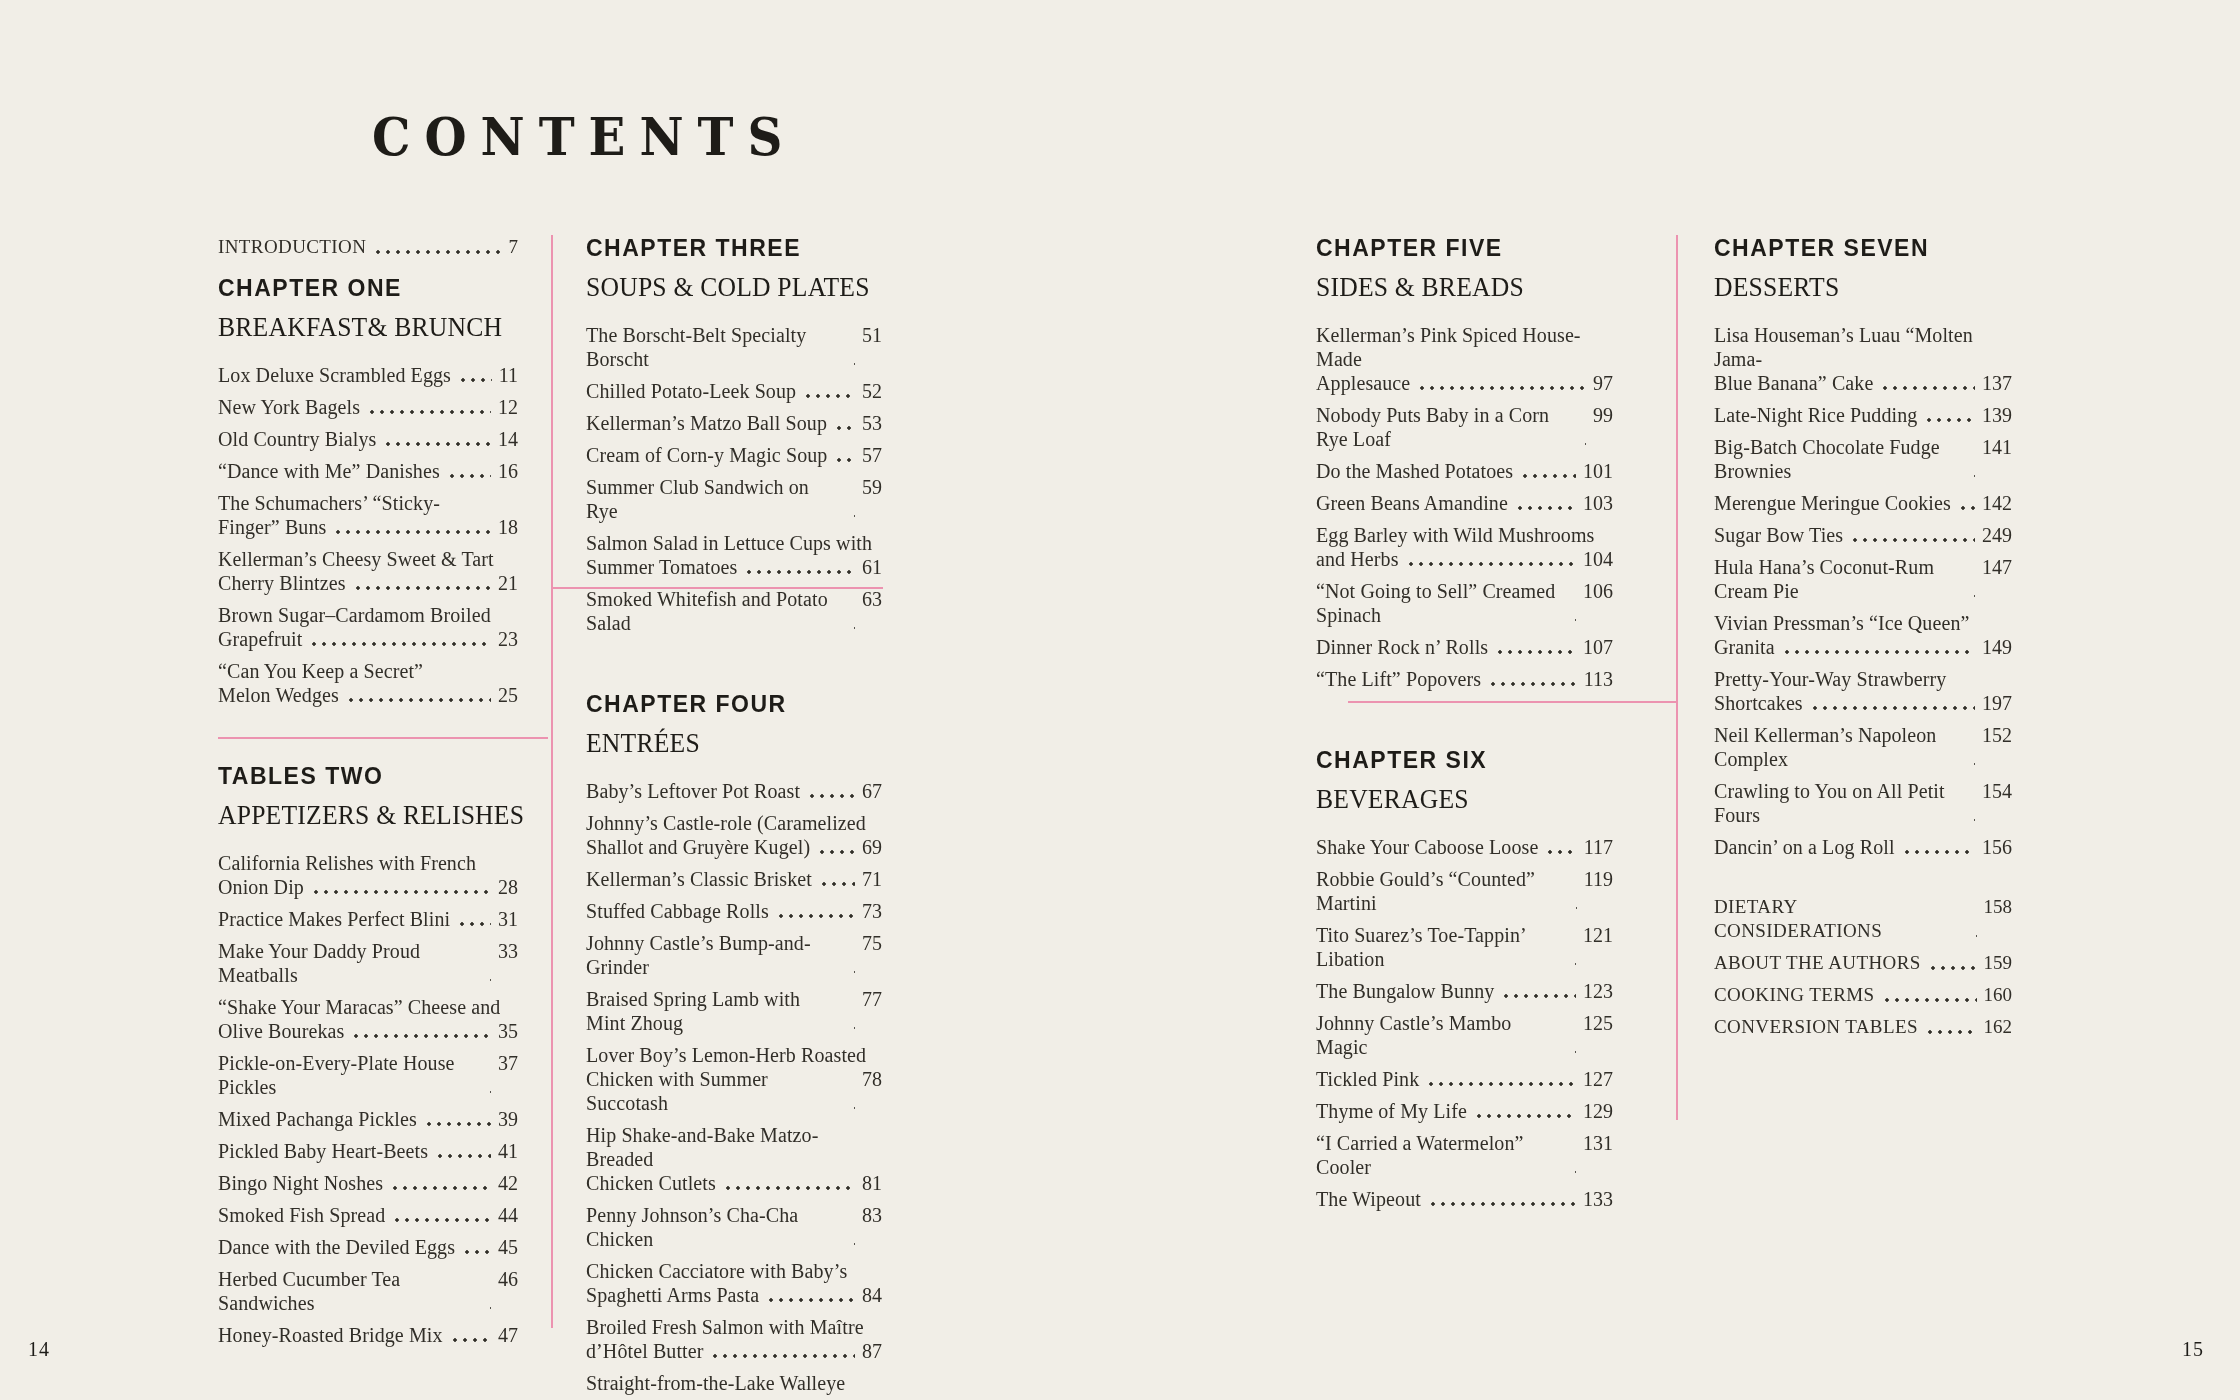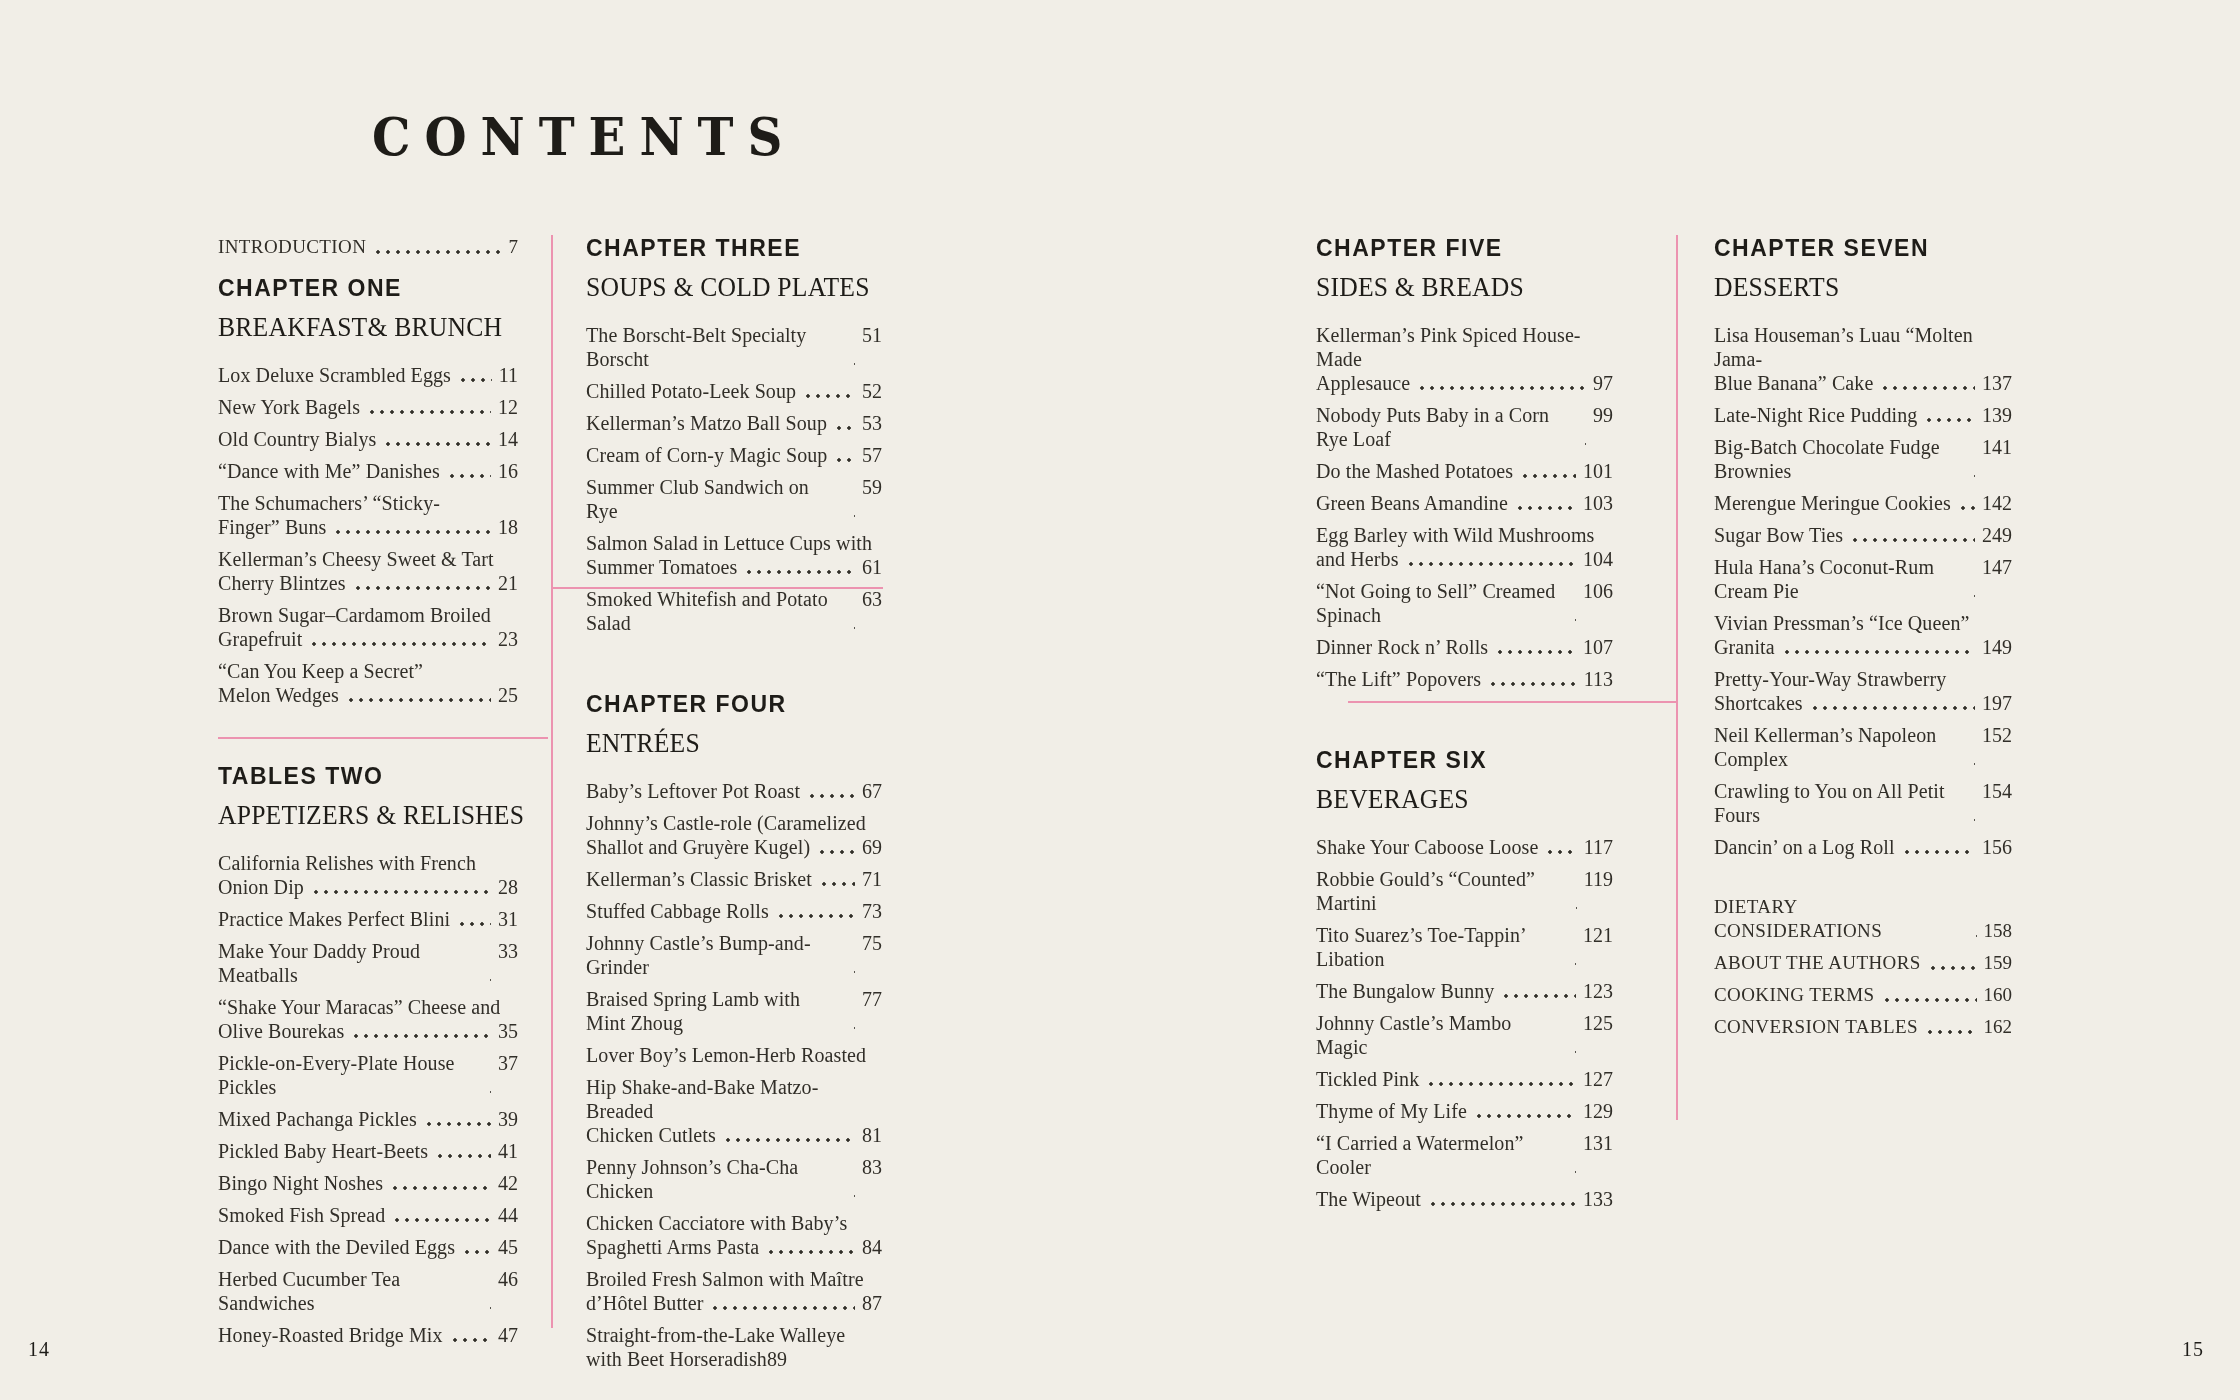--- a/index.html
+++ b/index.html
@@ -59,21 +59,21 @@
     white-space:nowrap;
   }
   .entry{margin:0 0 8px 0;}
   .entry-line{
     display:flex;
     align-items:baseline;
     line-height:24px;
     font-size:20px;
   }
   .entry-text{letter-spacing:0.1px;}
-  .entry.caps .entry-line{font-size:19px;align-items:flex-end;}
+  .entry.caps .entry-line{font-size:19px;}
   .entry.caps .entry-text{letter-spacing:0.4px;}
   .leader{
     flex:1 1 auto;
     min-width:4px;
     height:4px;
     align-self:flex-end;
     margin:0 7px 5px 7px;
     background-image:radial-gradient(circle, var(--ink) 1.5px, transparent 1.9px);
     background-size:10px 4px;
     background-position:left center;
@@ -380,20 +380,25 @@
           <div class="entry-line">
             <span class="entry-text">Braised Spring Lamb with Mint Zhoug</span>
             <span class="leader"></span>
             <span class="pagenum">77</span>
           </div>
         </div>
         <div class="entry">
           <div class="entry-line">
             <span class="entry-text">Lover Boy’s Lemon-Herb Roasted</span>
           </div>
+          <div class="entry-line">
+            <span class="entry-text">Chicken with Summer Succotash</span>
+            <span class="leader"></span>
+            <span class="pagenum">78</span>
+          </div>
         </div>
         <div class="entry">
           <div class="entry-line">
             <span class="entry-text">Hip Shake-and-Bake Matzo-Breaded</span>
           </div>
           <div class="entry-line">
             <span class="entry-text">Chicken Cutlets</span>
             <span class="leader"></span>
             <span class="pagenum">81</span>
           </div>

